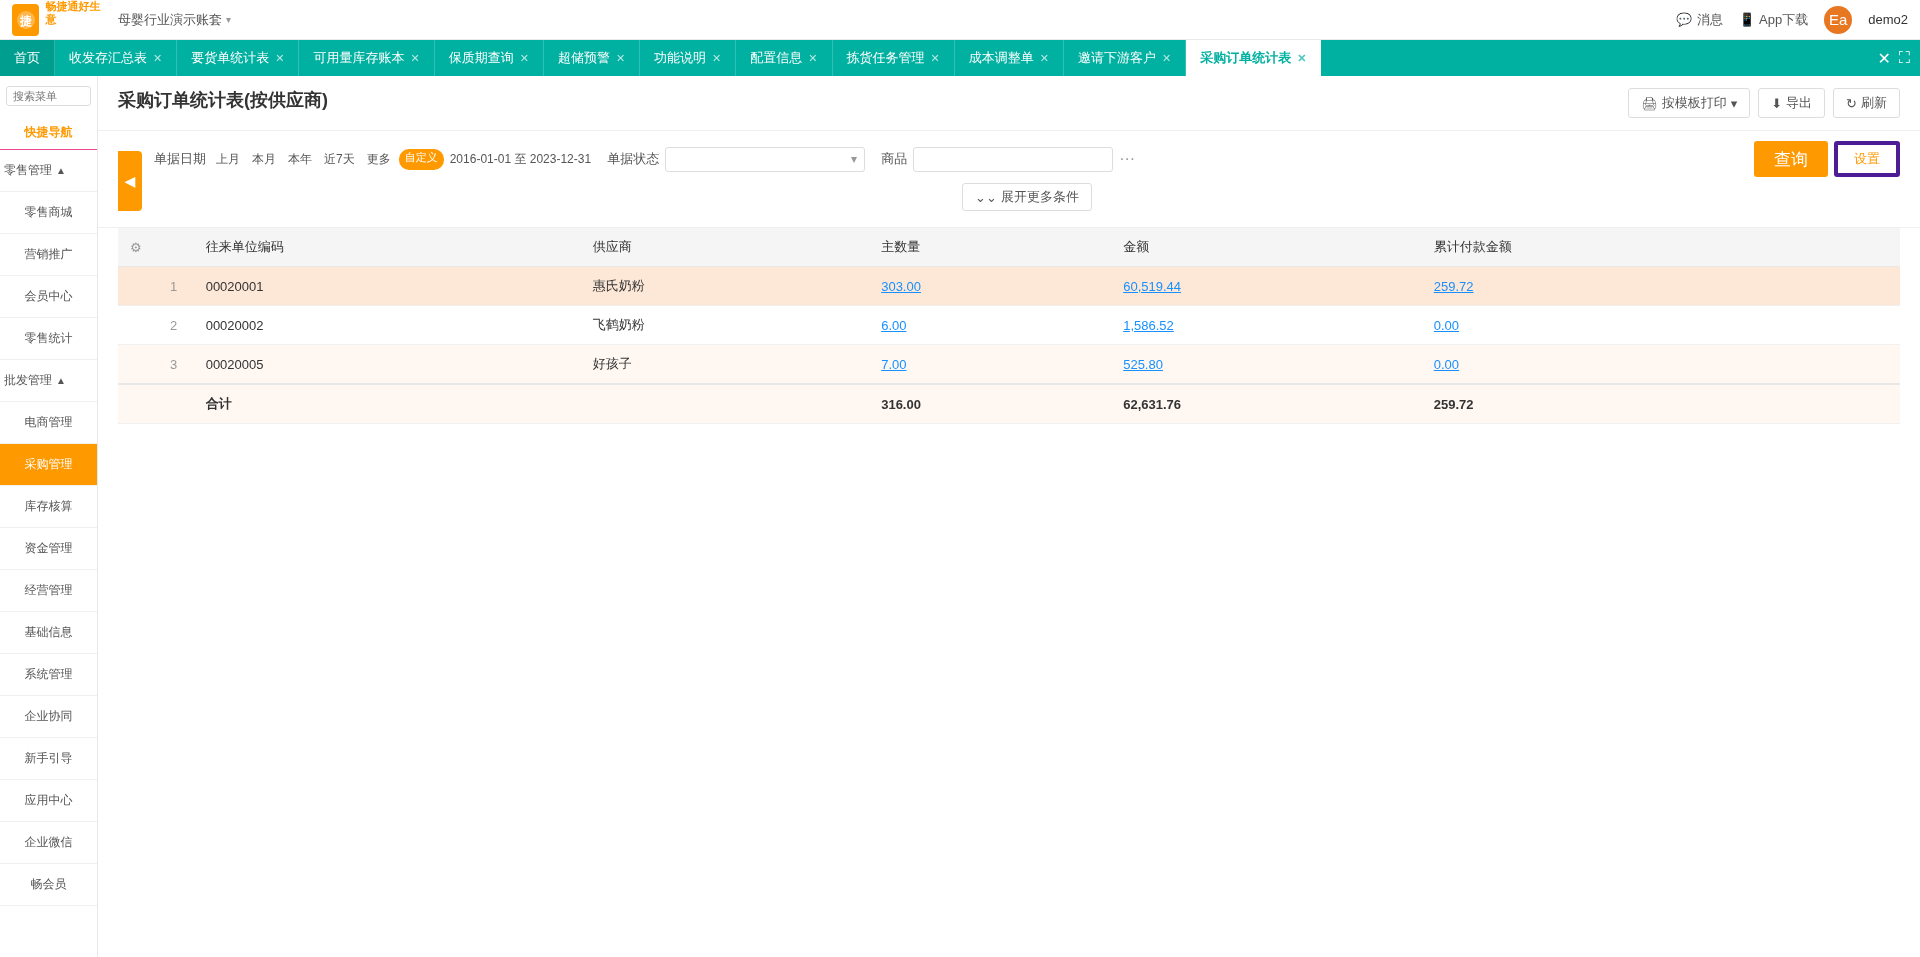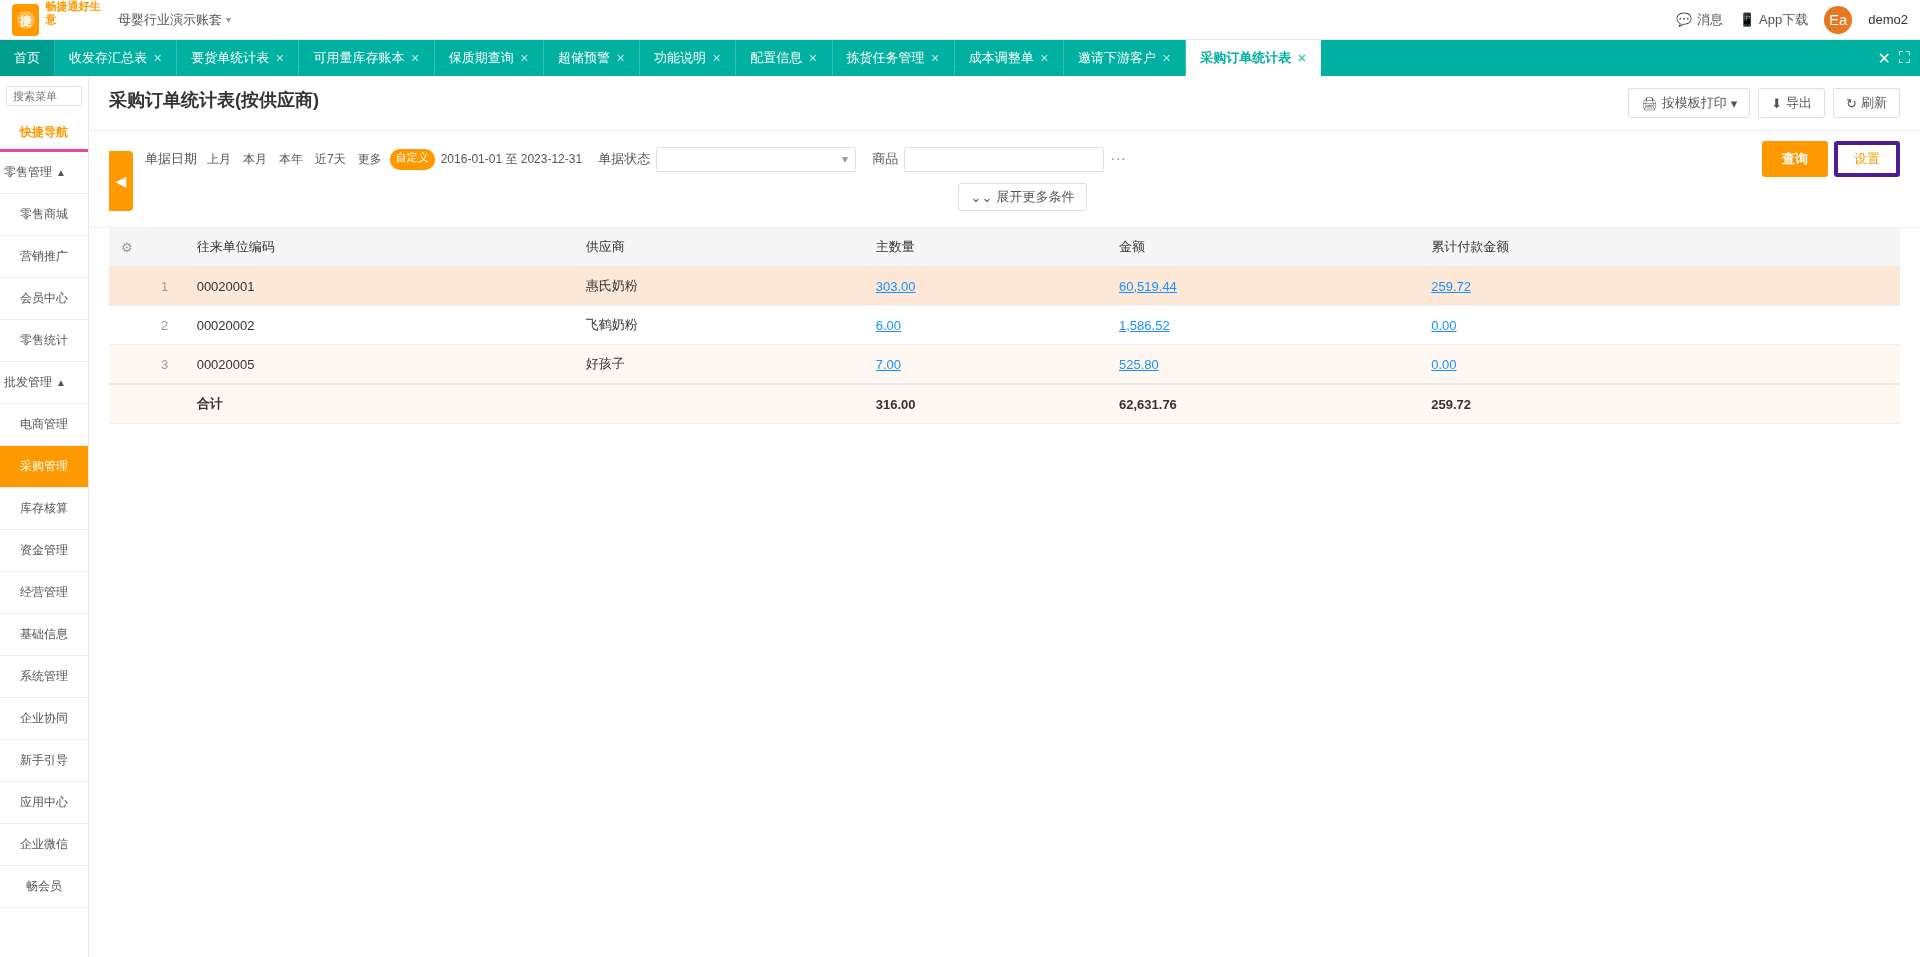--- a/index.html
+++ b/index.html
@@ -34,21 +34,21 @@
     .nav-tab.home { background: rgba(0,0,0,0.1); }
     .nav-tab.active { background: #fff; color: #00b0a0; font-weight: bold; }
     .nav-tab .close-btn { margin-left: 6px; font-size: 11px; opacity: 0.7; }
     .nav-tab-end { margin-left: auto; display: flex; align-items: center; gap: 8px; padding: 0 10px; }
     .nav-tab-end span { color: #fff; font-size: 16px; cursor: pointer; }
 
     
     .main-layout { display: flex; flex: 1; overflow: hidden; }
 
     
-    .sidebar { width: 89px; background: #fff; border-right: 1px solid #e8e8e8; display: flex; flex-direction: column; overflow-y: auto; flex-shrink: 0; }
+    .sidebar { width: 98px; background: #fff; border-right: 1px solid #e8e8e8; display: flex; flex-direction: column; overflow-y: auto; flex-shrink: 0; }
     .sidebar-item { display: flex; flex-direction: column; align-items: center; padding: 12px 4px; cursor: pointer; font-size: 12px; color: #555; gap: 2px; border-bottom: 1px solid #f0f0f0; }
     .sidebar-item.active { background: #f90; color: #fff; }
     .sidebar-item.with-arrow { flex-direction: row; justify-content: flex-start; gap: 4px; }
     .sidebar-item.with-arrow .arrow { font-size: 10px; }
     .search-item { padding: 10px 6px; }
     .search-item input { width: 100%; border: 1px solid #ddd; border-radius: 3px; padding: 3px 6px; font-size: 11px; outline: none; }
 
     
     .content-area { flex: 1; display: flex; flex-direction: column; overflow: hidden; background: #fff; }
 
@@ -67,21 +67,21 @@
     .filter-label { font-size: 13px; color: #555; white-space: nowrap; }
     .filter-date-shortcuts { display: flex; gap: 4px; }
     .date-shortcut { font-size: 12px; color: #555; cursor: pointer; padding: 2px 4px; }
     .date-badge { background: #f90; color: #fff; font-size: 11px; padding: 1px 6px; border-radius: 10px; cursor: pointer; }
     .date-range { font-size: 12px; color: #555; }
     .filter-select { border: 1px solid #ddd; border-radius: 3px; padding: 4px 28px 4px 8px; font-size: 13px; color: #555; background: #fff; appearance: none; min-width: 200px; cursor: pointer; position: relative; }
     .select-wrapper { position: relative; display: inline-flex; align-items: center; }
     .select-wrapper::after { content: "▾"; position: absolute; right: 8px; color: #999; pointer-events: none; font-size: 12px; }
     .filter-input { border: 1px solid #ddd; border-radius: 3px; padding: 4px 8px; font-size: 13px; color: #555; min-width: 200px; }
     .filter-dots { color: #999; font-size: 16px; cursor: pointer; }
-    .btn-query { background: #f90; color: #fff; border: none; padding: 6px 20px; border-radius: 3px; font-size: 13px; cursor: pointer; font-weight: bold; }
+    .btn-query { background: #f90; color: #fff; border: none; padding: 6px 20px; border-radius: 3px; font-size: 17px; cursor: pointer; font-weight: normal; }
     .btn-settings { background: #fff; color: #f90; border: 4px solid #4c1d95; padding: 5px 16px; border-radius: 3px; font-size: 13px; cursor: pointer; }
     .expand-btn { display: flex; align-items: center; gap: 4px; font-size: 13px; color: #555; cursor: pointer; border: 1px solid #ddd; padding: 4px 12px; border-radius: 3px; }
     .expand-row { display: flex; justify-content: center; padding: 6px 0; }
 
     
     .section-toggle { width: 24px; height: 60px; background: #f90; display: flex; align-items: center; justify-content: center; cursor: pointer; border-radius: 0 4px 4px 0; color: #fff; font-size: 14px; flex-shrink: 0; align-self: flex-start; margin-top: 10px; }
 
     
     .table-section { flex: 1; overflow: auto; padding: 0 20px; }
     table { width: 100%; border-collapse: collapse; font-size: 13px; }
@@ -93,21 +93,21 @@
     tr:nth-child(even) td { background: #fff; }
     tr.highlighted td { background: #fde8d8; }
     .row-num { color: #999; text-align: center; }
     .settings-col { width: 30px; text-align: center; color: #999; cursor: pointer; }
 
     
     .table-footer { background: #fff8f0; border-top: 2px solid #e8e8e8; }
     .table-footer td { font-weight: bold; color: #333; padding: 10px 12px; }
 
     
-    .quick-nav { padding: 8px 6px; font-size: 12px; color: #f90; text-align: center; cursor: pointer; border-bottom: 3px solid #ec4899; font-weight: bold; }
+    .quick-nav { padding: 8px 6px; font-size: 12px; color: #f90; text-align: center; cursor: pointer; border-bottom: 1px solid #ec4899; font-weight: bold; }
   </style>
 </head>
 <body>
 
 <div class="top-bar">
   <div class="logo-area">
     <div class="logo-icon">
       <svg width="20" height="20" viewBox="0 0 20 20">
           <circle cx="10" cy="10" r="9" fill="#fff" opacity="0.3"></circle>
           <text x="10" y="15" text-anchor="middle" font-size="12" fill="#fff" font-weight="bold">捷</text>

